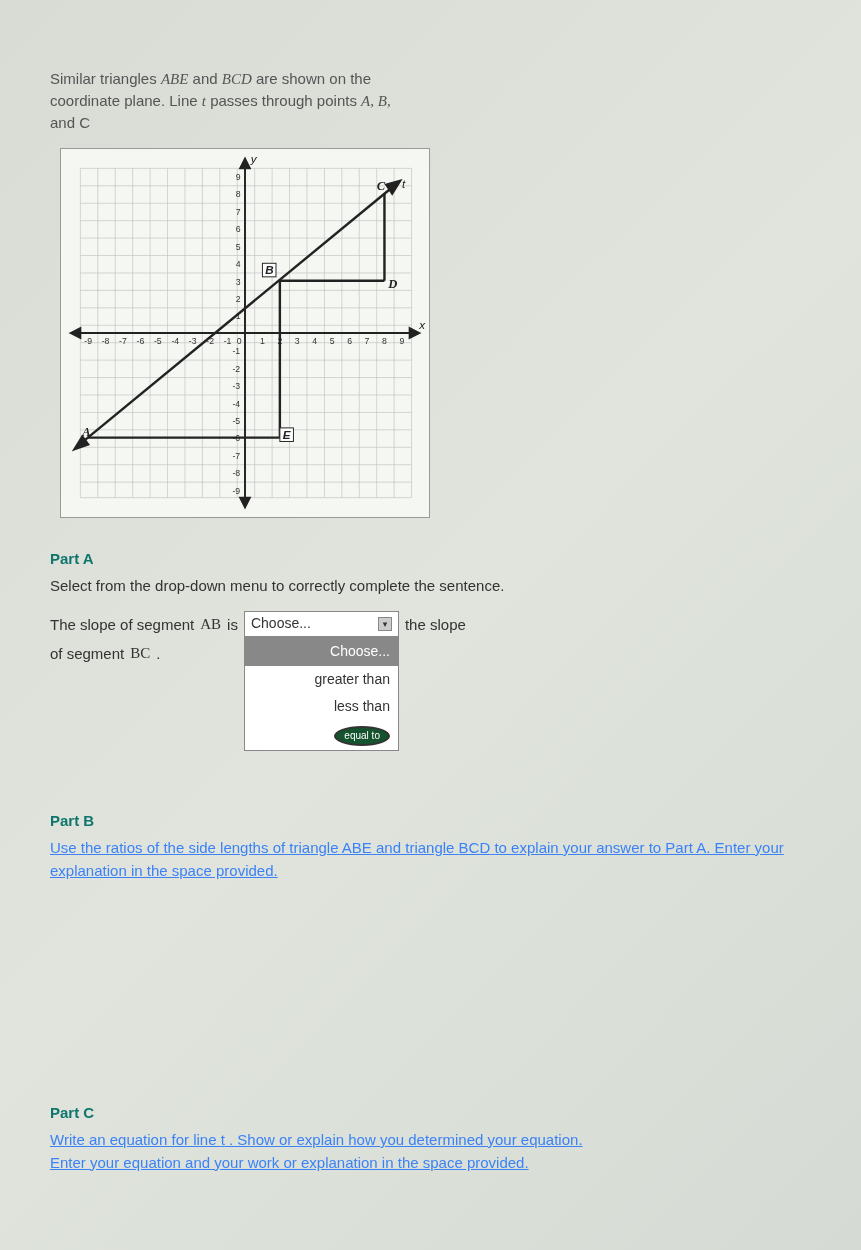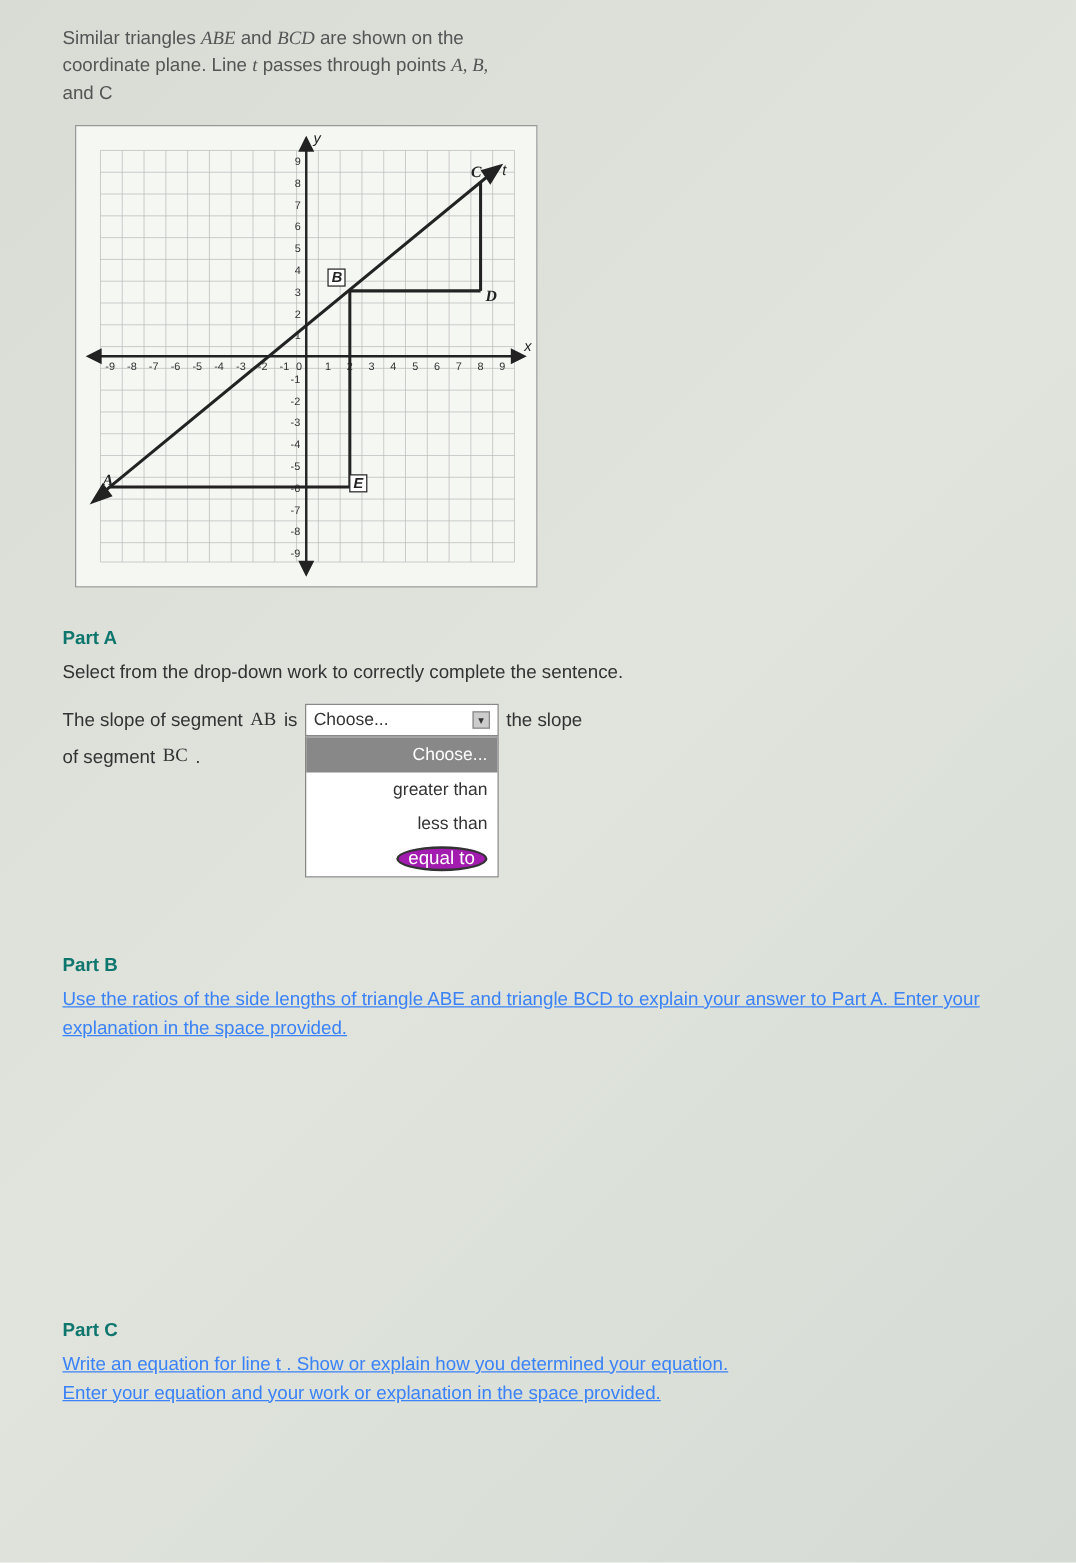--- a/index.html
+++ b/index.html
@@ -9,20 +9,21 @@
       width: 861px;
       height: 1250px;
       padding: 20px 50px;
       color: #444;
       font-size: 15px;
       line-height: 1.4;
     }
     .problem-header {
       margin-bottom: 15px;
       color: #555;
+      margin-top: 48px;
     }
     .problem-header .italic {
       font-style: italic;
       font-family: 'Times New Roman', serif;
     }
     .graph-container {
       width: 370px;
       height: 370px;
       background: #f5f7f3;
       border: 1px solid #999;
@@ -100,27 +101,27 @@
     }
     .dropdown-item.header {
       background: #888;
       color: #fff;
     }
     .dropdown-item.selected {
       position: relative;
     }
     .dropdown-item.selected .circled {
       display: inline-block;
-      background: #a21caf;
+      background: #14532d;
       color: #fff;
       border-radius: 50%;
       padding: 0 8px;
       border: 2px solid #333;
       line-height: 16px;
-      font-size: 15px;
+      font-size: 10px;
     }
     .segment-line {
       color: #333;
     }
     .part-b-text, .part-c-text {
       color: #3b82f6;
       line-height: 1.5;
       text-decoration: underline;
     }
     .spacer-b { height: 190px; }
@@ -262,21 +263,21 @@
     <text x="352" y="40" font-size="12" font-style="italic" fill="#222">t</text>
 
     <rect x="208" y="118" width="14" height="14" fill="#fff" stroke="#222" stroke-width="1"></rect>
     <text x="211" y="129" font-size="12" font-weight="bold" font-style="italic" fill="#222">B</text>
     <rect x="226" y="288" width="14" height="14" fill="#fff" stroke="#222" stroke-width="1"></rect>
     <text x="229" y="299" font-size="12" font-weight="bold" font-style="italic" fill="#222">E</text>
   </svg>
 </div>
 
 <div class="part-label">Part A</div>
-<div class="part-text">Select from the drop-down work to correctly complete the sentence.</div>
+<div class="part-text">Select from the drop-down menu to correctly complete the sentence.</div>
 
 <div class="sentence-row">
   <span>The slope of segment </span>
   <span class="italic">AB</span>
   <span> is </span>
   <div class="dropdown-wrap">
     <div class="dropdown-button">
       <span>Choose...</span>
       <span class="arrow">▾</span>
     </div>

